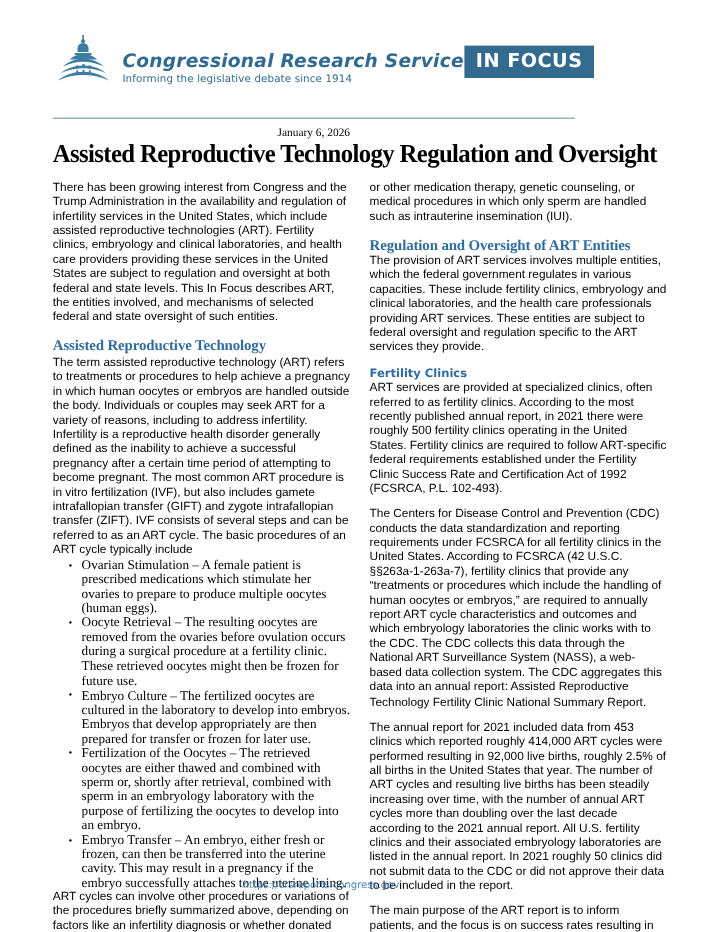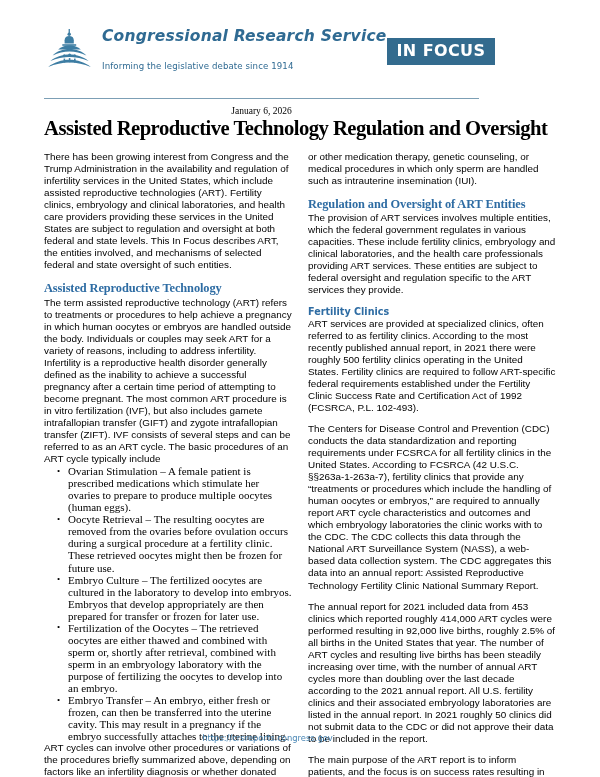--- a/index.html
+++ b/index.html
@@ -55,21 +55,21 @@
     color: #2f6a92;
     line-height: 1.05;
     white-space: nowrap;
   }
   .brand-tagline {
     font-family: "DejaVu Sans", sans-serif;
     font-size: 8.6px;
     color: #2f6a92;
     letter-spacing: 0.1px;
     line-height: 1.4;
-    margin-top: 16px;
+    margin-top: 1px;
     white-space: nowrap;
   }
   .infocus-badge {
     background: #336b8e;
     color: #ffffff;
     font-family: "DejaVu Sans", sans-serif;
     font-weight: bold;
     font-size: 16px;
     letter-spacing: 0.4px;
     padding: 5px 10px 6px 10px;

